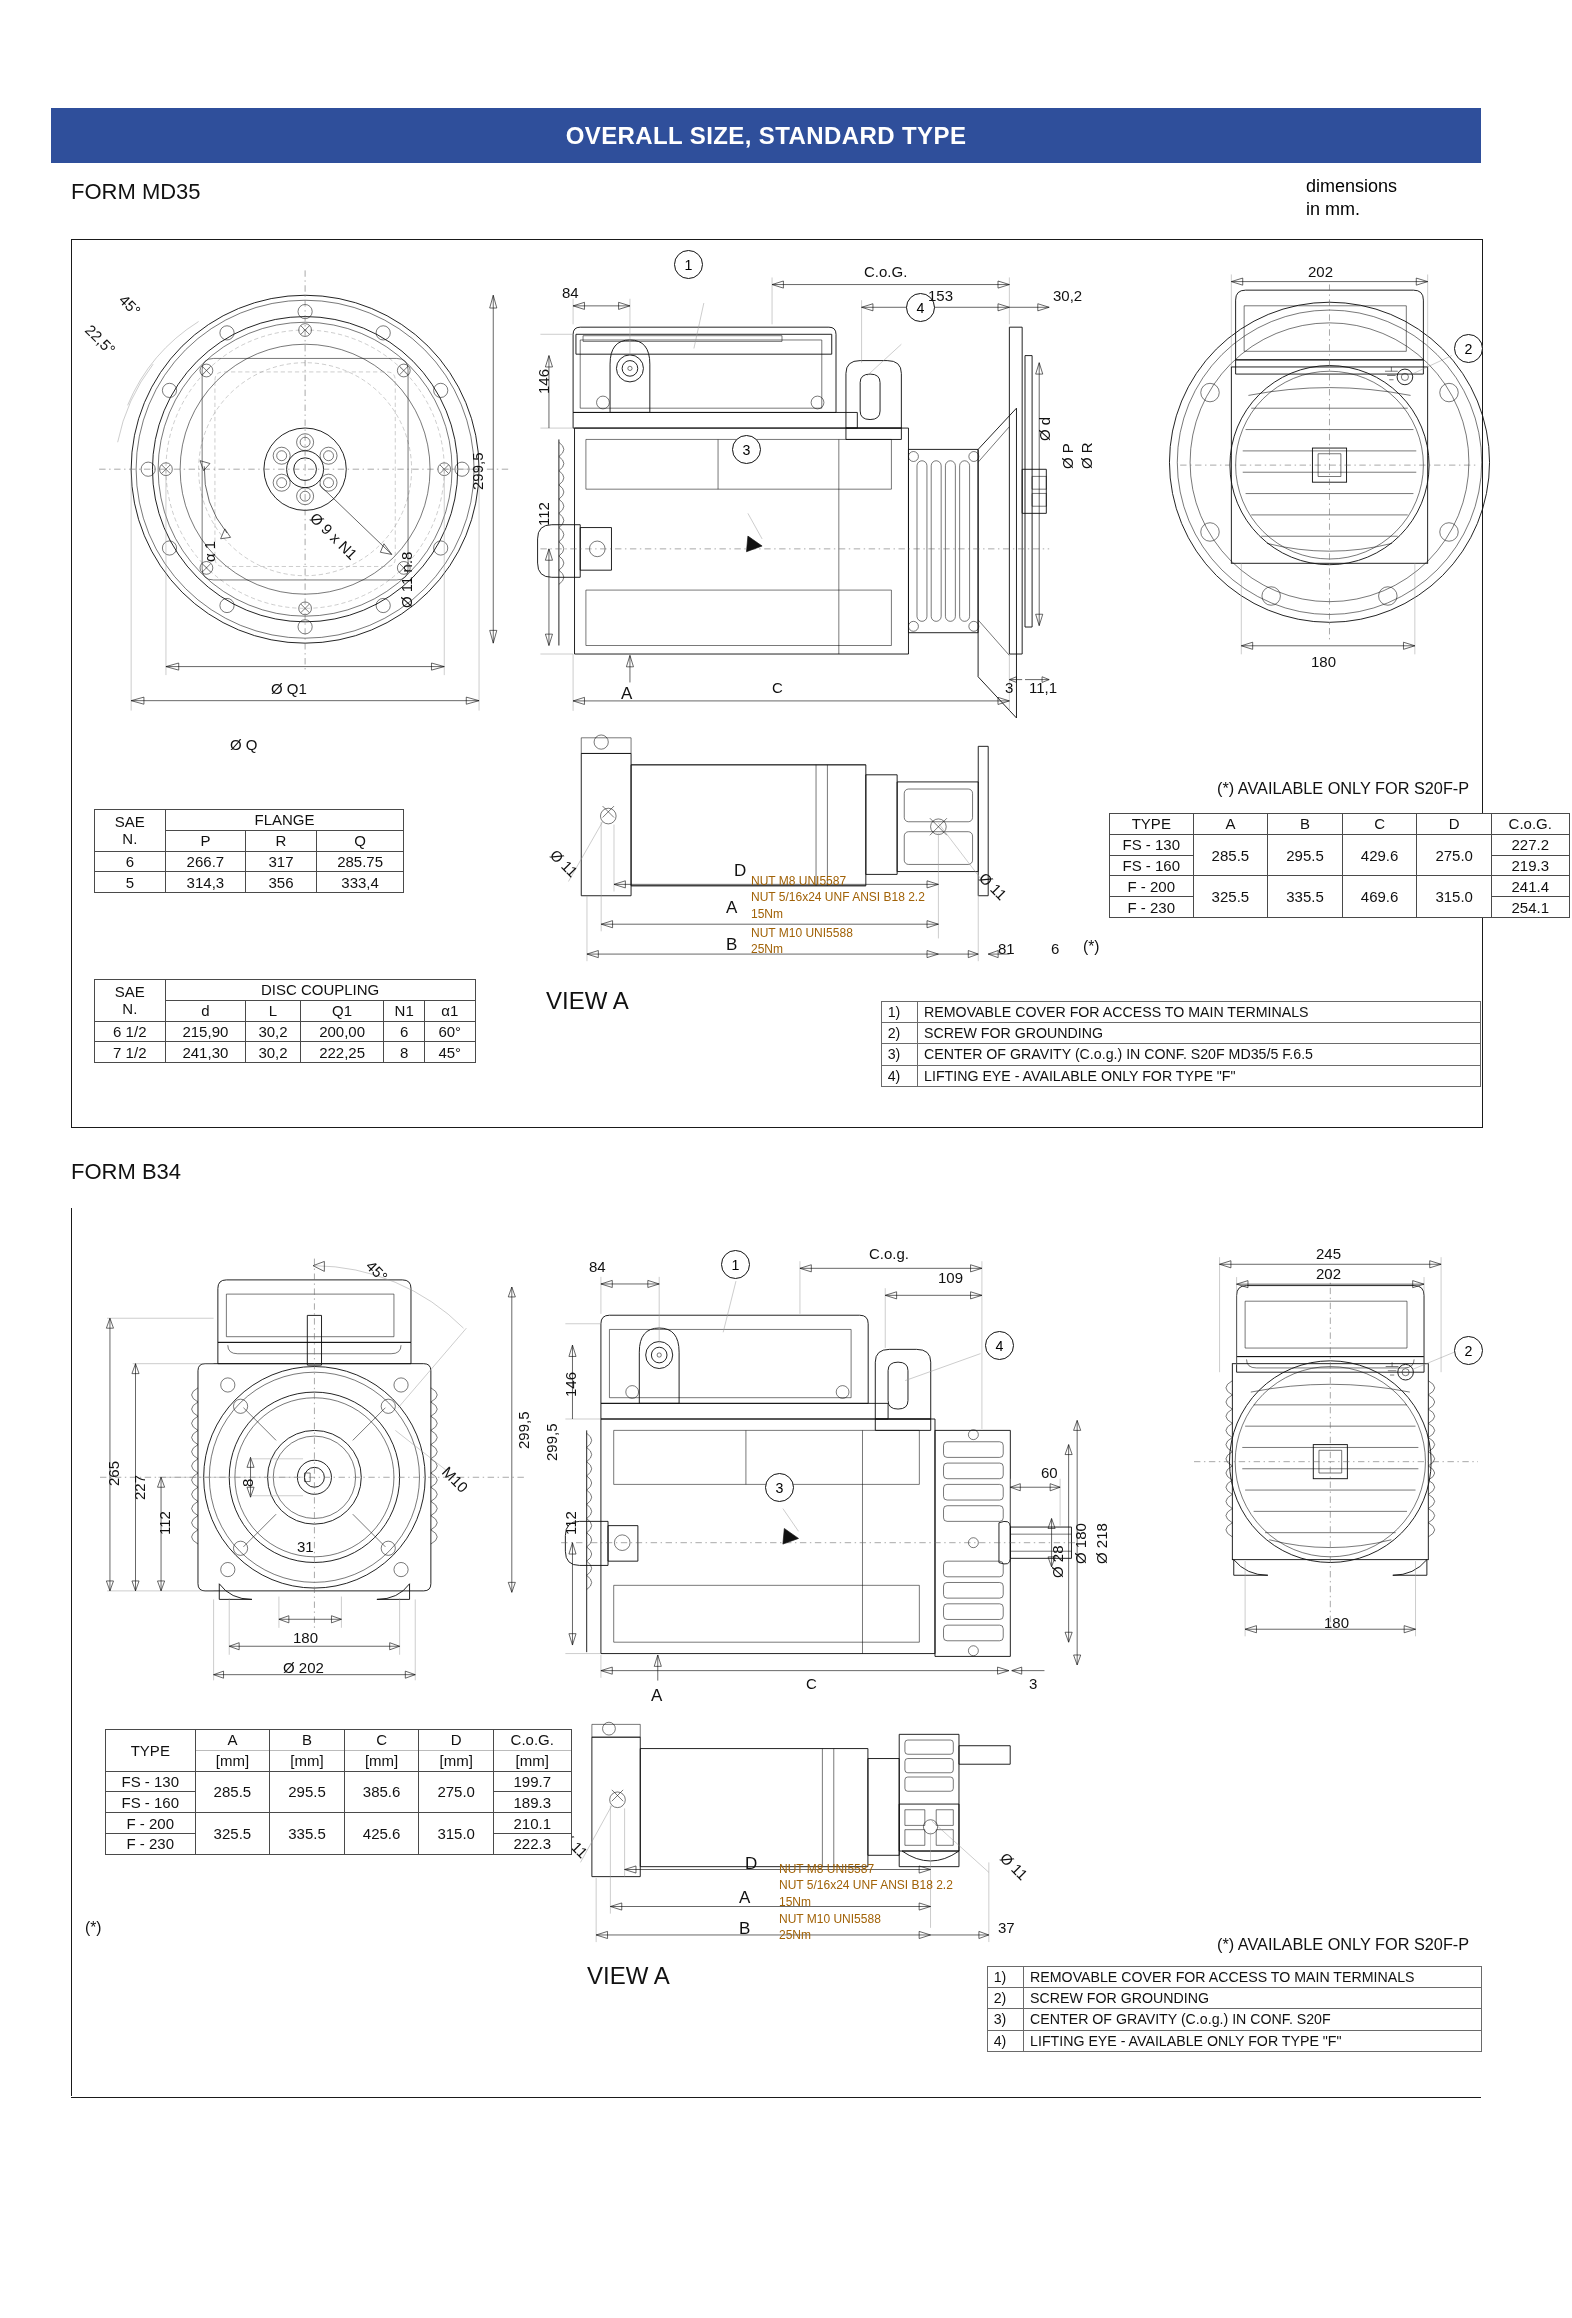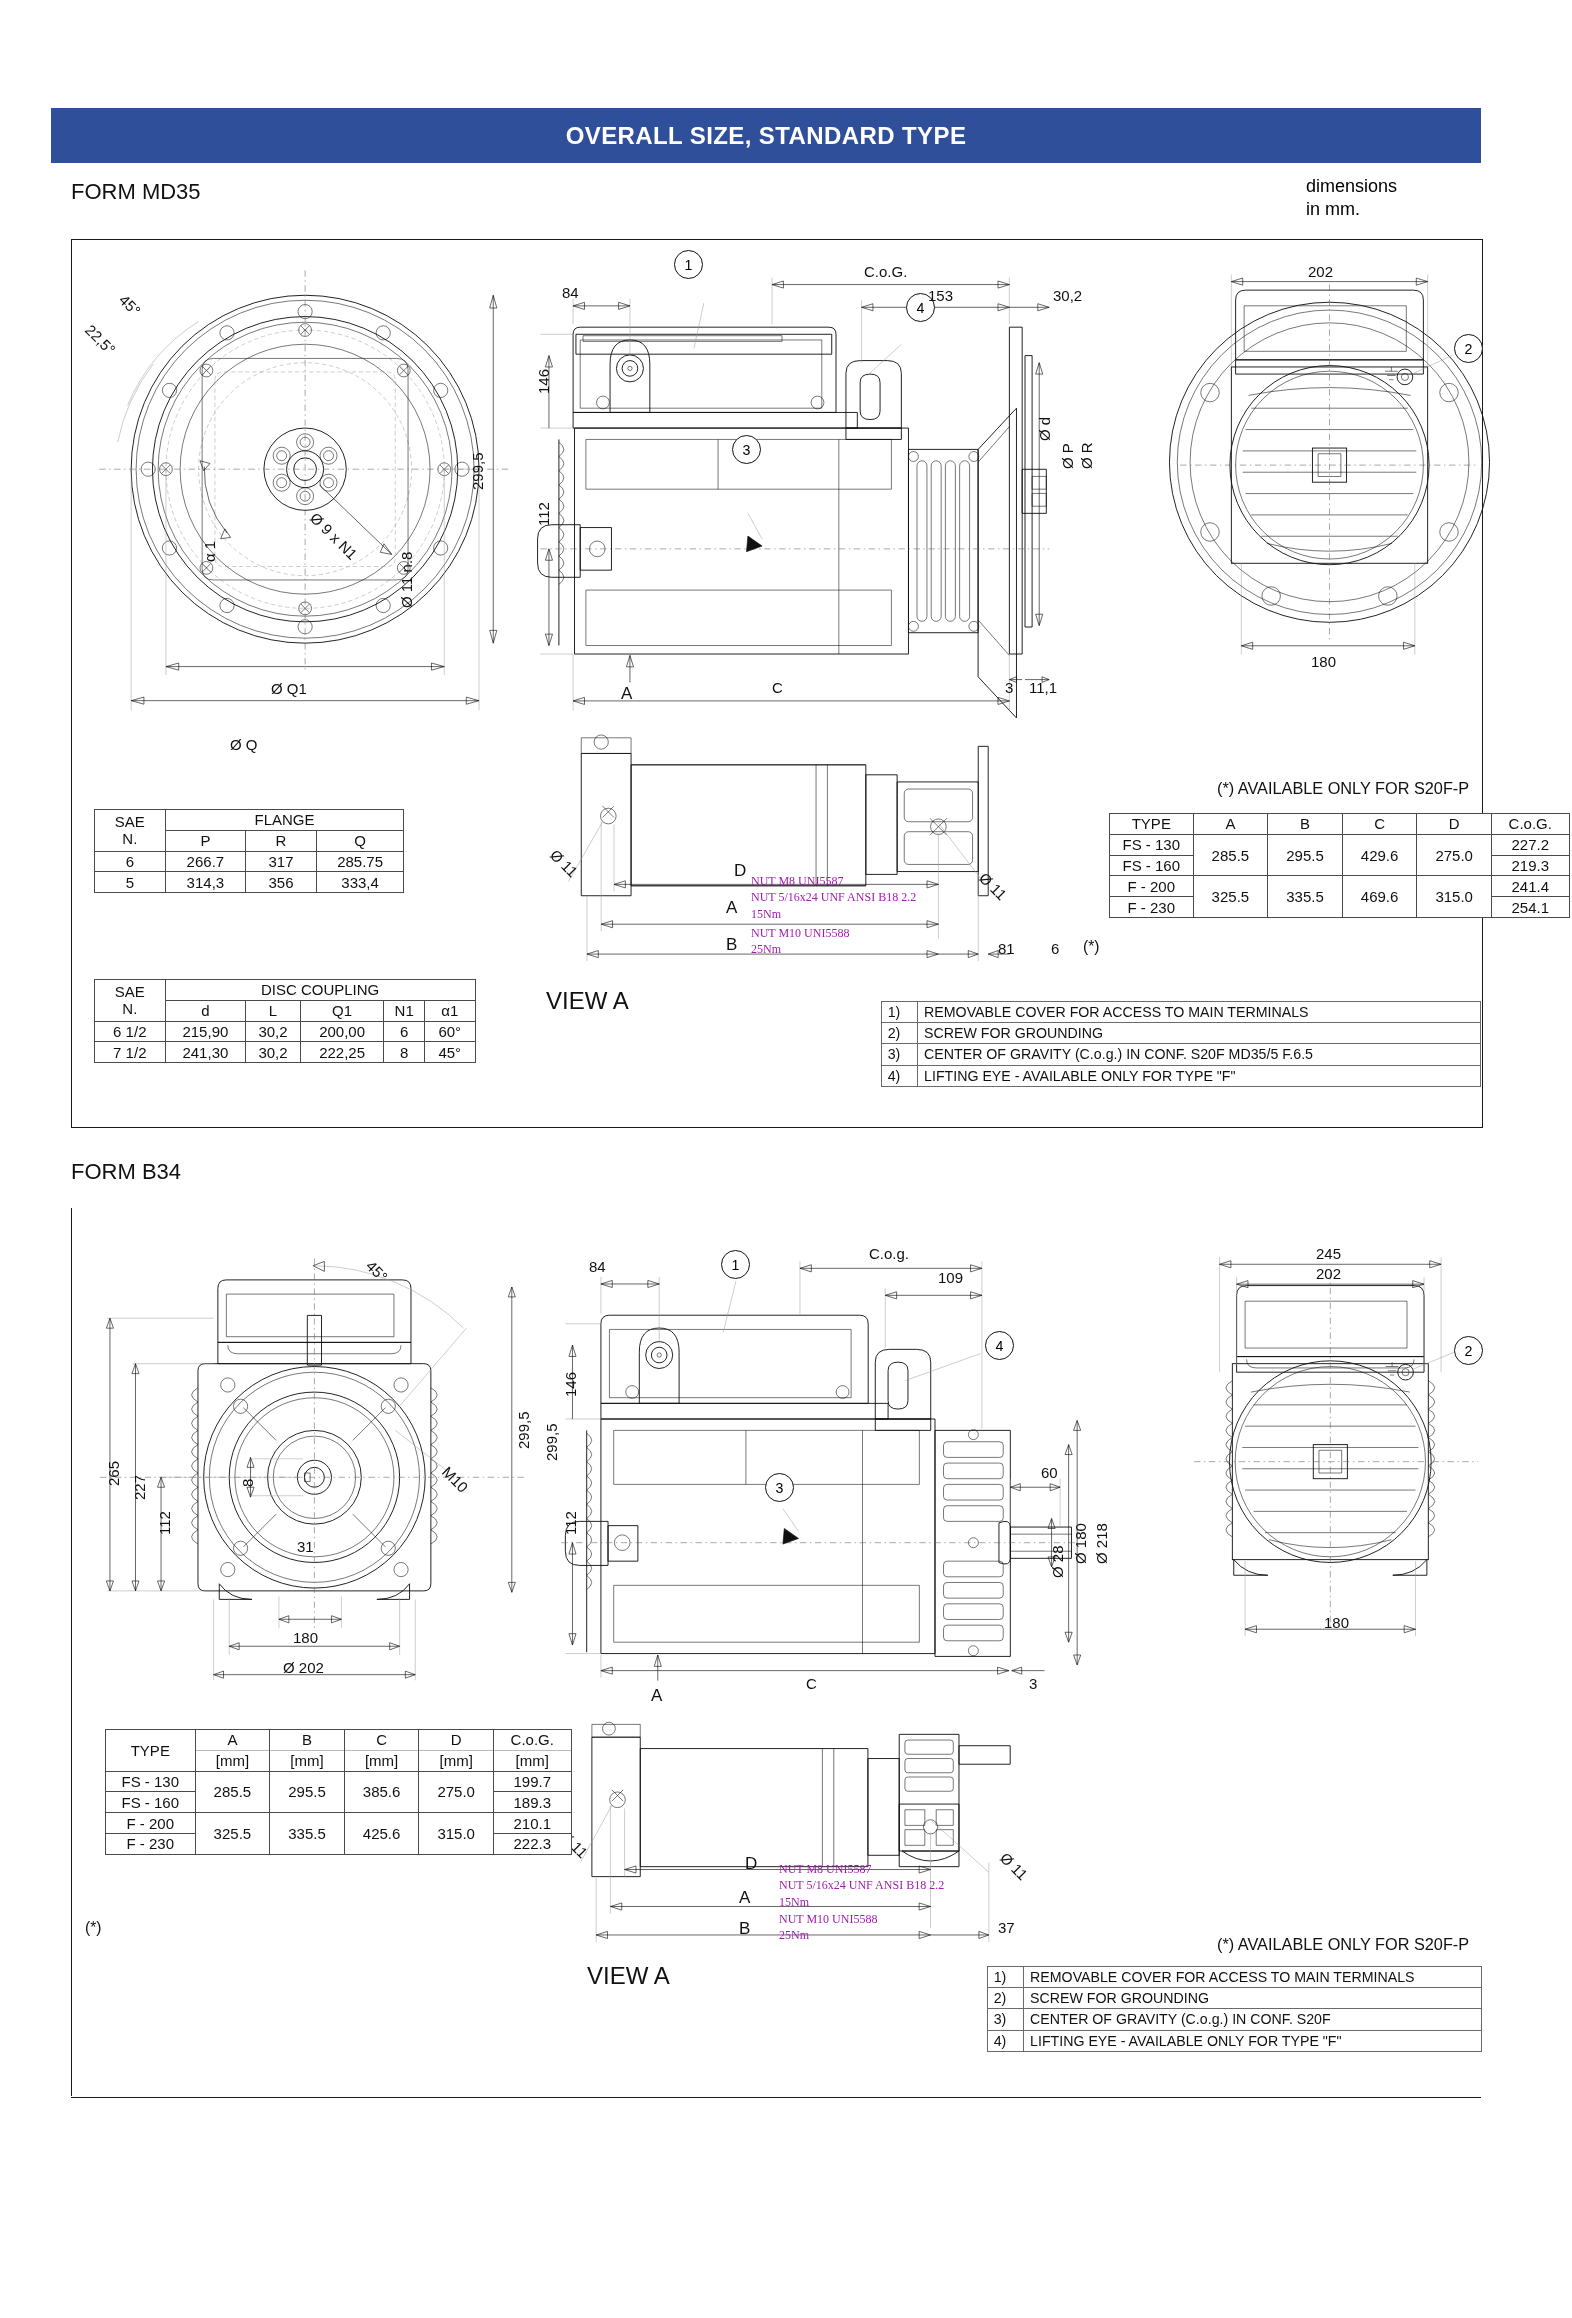--- a/index.html
+++ b/index.html
@@ -35,21 +35,21 @@
   table.cad td,table.cad th{border:0.7px solid #4a4a4a;text-align:center;font-weight:normal;color:#111;
           padding:1.4px 4.3px;font-size:15px;white-space:nowrap;}
   table.legend{position:absolute;border-collapse:collapse;background:#fff;}
   table.legend td{border:0.7px solid #6a6a6a;font-size:14.2px;color:#111;padding:2.1px 5.7px;white-space:nowrap;
           font-family:"Liberation Sans",sans-serif;}
   table.legend td.num{width:24px;text-align:left;}
 
   .avail{position:absolute;font-size:16.3px;font-family:"Liberation Sans",sans-serif;color:#111;white-space:nowrap;}
   .star{position:absolute;font-size:15.6px;color:#111;}
 
-  .nutblock{position:absolute;font-size:12px;line-height:16.3px;color:#a21caf;font-family:Liberation Serif, serif;}
+  .nutblock{position:absolute;font-size:12px;line-height:16.3px;color:#a16207;font-family:Liberation Sans, sans-serif;}
   .viewa{position:absolute;font-size:24px;color:#111;font-family:"Liberation Sans",sans-serif;}
 
   svg{display:block;overflow:visible;}
   .ln{stroke:#111;fill:none;stroke-width:1.3;}
   .ln-t{stroke:#111;fill:none;stroke-width:0.8;}
   .ln-d{stroke:#666;fill:none;stroke-width:0.8;stroke-dasharray:9 5 2 5;}
   .ln-h{stroke:#999;fill:none;stroke-width:0.7;stroke-dasharray:6 4;}
   .ln-dim{stroke:#111;fill:none;stroke-width:0.9;}
   .ln-ext{stroke:#999;fill:none;stroke-width:0.7;}
 </style>

